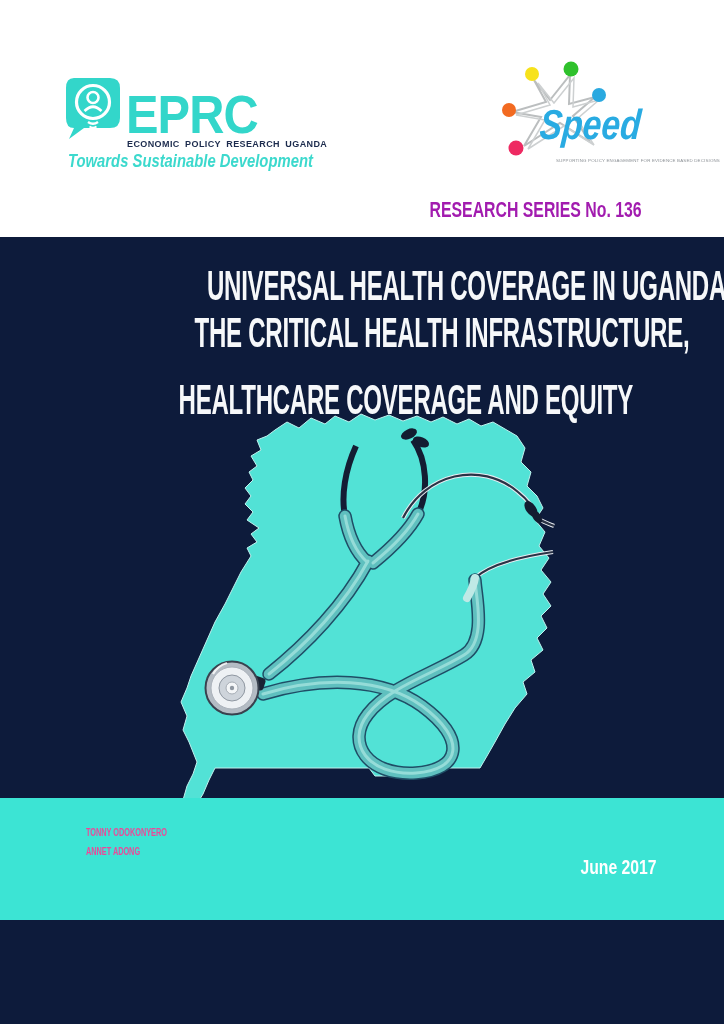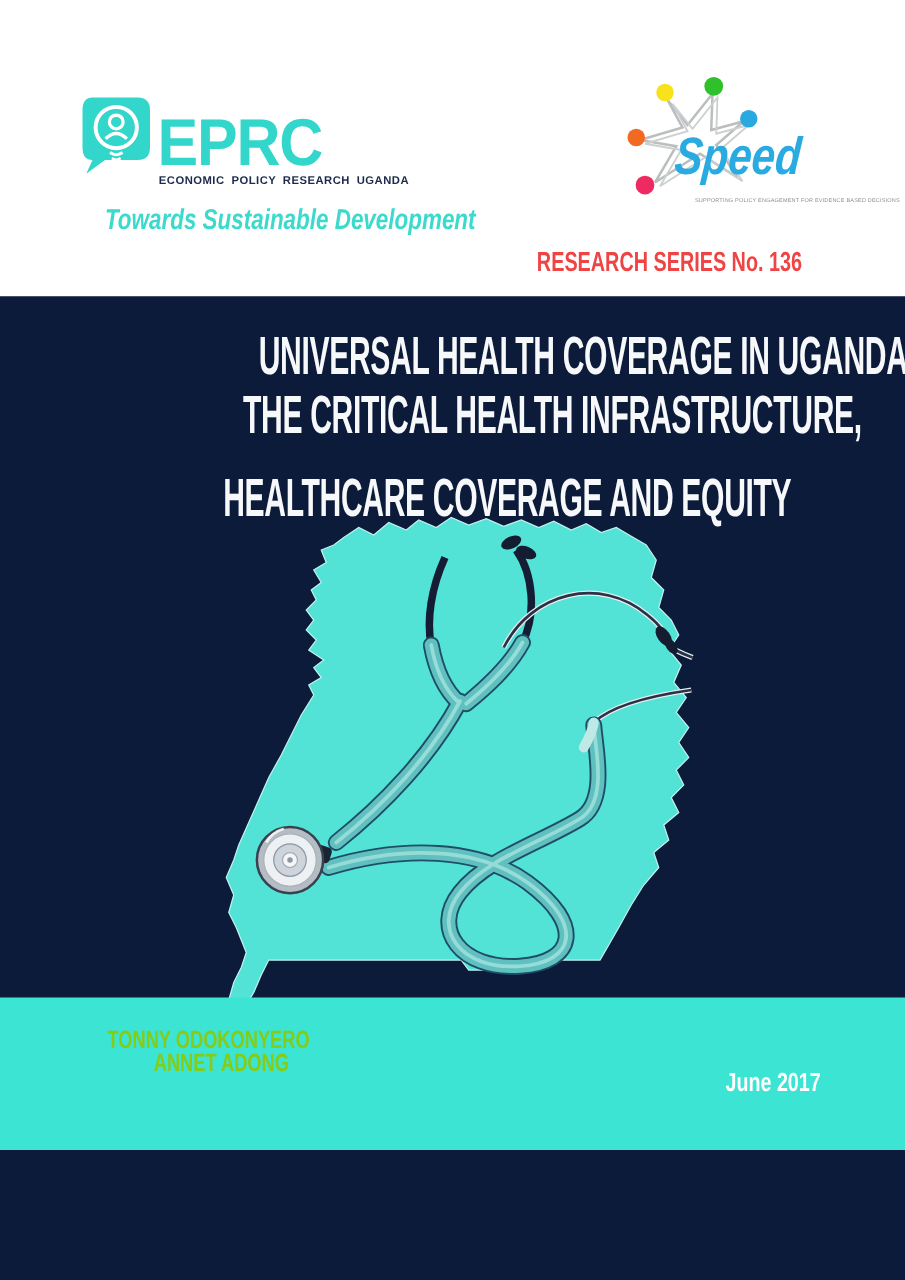--- a/index.html
+++ b/index.html
@@ -17,48 +17,48 @@
   
   .cx{display:inline-block;white-space:nowrap;transform-origin:left center;}
 
   
   .eprc-icon{position:absolute;left:64px;top:76px;width:58px;height:64px;}
   .eprc-word{position:absolute;left:126px;top:88px;font-size:53px;font-weight:800;
     color:#33d6ca;letter-spacing:-1px;line-height:1;}
   .eprc-word .cx{transform:scaleX(0.92);}
   .eprc-sub{position:absolute;left:127px;top:139px;font-size:9px;font-weight:bold;
     color:#1c2b4d;letter-spacing:.4px;word-spacing:2.5px;}
-  .eprc-tag{position:absolute;left:84px;top:150px;font-size:23px;font-style:italic;
-    color:#3cd9cd;font-weight:bold;margin-top:12px;}
+  .eprc-tag{position:absolute;left:68px;top:150px;font-size:19px;font-style:italic;
+    color:#3cd9cd;font-weight:bold;}
   .eprc-tag .cx{transform:scaleX(0.78);}
 
   
   .speed-star{position:absolute;left:498px;top:60px;width:125px;height:112px;}
   .speed-word{position:absolute;left:540px;top:104px;font-size:42px;font-weight:bold;
     font-style:italic;color:#29abe2;line-height:1;}
   .speed-word .cx{transform:scaleX(0.8) skewX(-6deg);}
   .speed-tag{position:absolute;left:556px;top:156px;font-size:8px;color:#8b9095;
     letter-spacing:.3px;}
   .speed-tag .cx{transform:scale(0.55);}
 
   .series{position:absolute;right:82px;top:197px;font-size:22px;font-weight:bold;
-    color:#ef4444;text-align:left;}
+    color:#a21caf;text-align:left;}
   .series .cx{transform:scaleX(0.72);transform-origin:right center;}
 
   
   .title-line{position:absolute;left:0;width:724px;height:47px;line-height:47px;
     text-align:center;color:#f6f8fa;font-weight:bold;font-size:43px;letter-spacing:-.5px;}
   .title-line .cx{transform:scaleX(0.56);transform-origin:center center;}
   .tl1{top:262px;} .tl2{top:309px;} .tl3{top:376px;}
 
   .map-wrap{position:absolute;left:175px;top:412px;width:384px;height:398px;}
 
   
-  .authors{position:absolute;left:86px;top:823px;color:#84cc16;font-weight:bold;
-    font-size:20px;line-height:19px;text-align:center;}
+  .authors{position:absolute;left:86px;top:823px;color:#ec4899;font-weight:bold;
+    font-size:10px;line-height:19px;}
   .authors .cx{transform:scaleX(0.73);}
   .date{position:absolute;right:78px;top:855px;color:#ffffff;font-weight:bold;
     font-size:21px;text-align:right;}
   .date .cx{transform:scaleX(0.75);transform-origin:right center;}
 </style>
 </head>
 <body>
 
 <div class="page">
 

